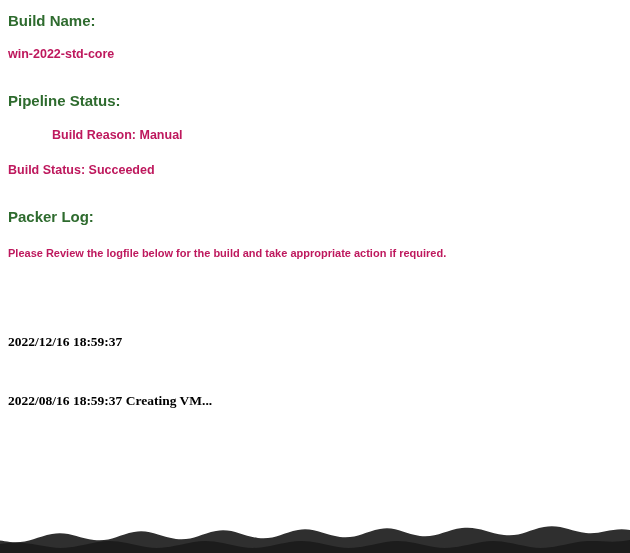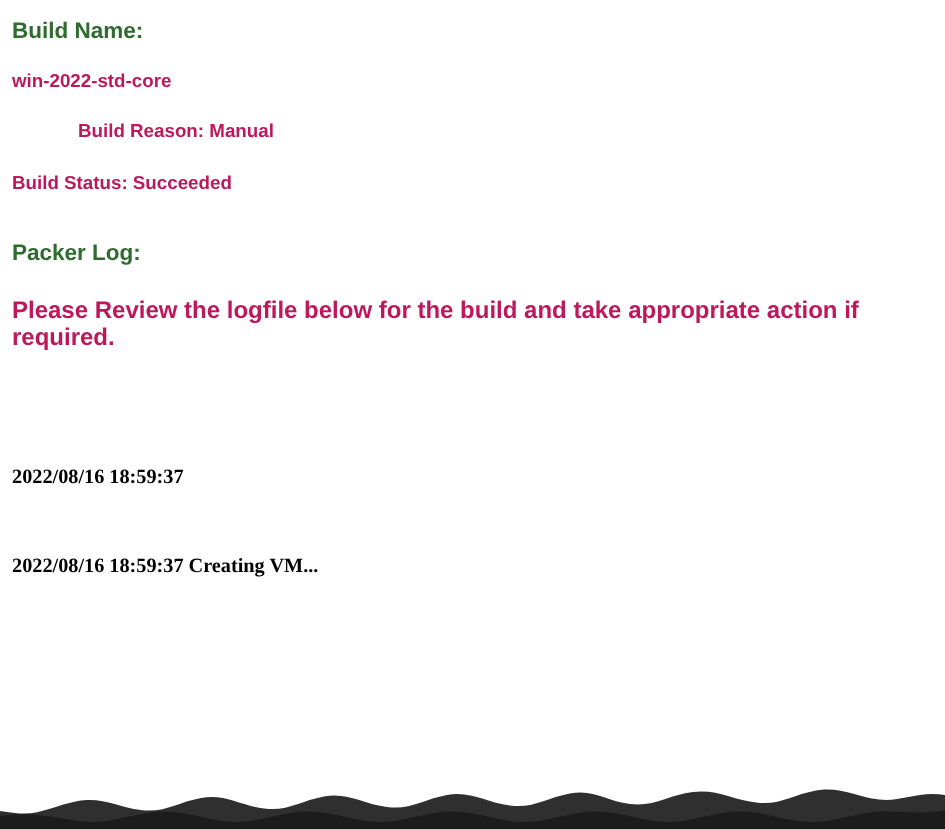--- a/index.html
+++ b/index.html
@@ -34,21 +34,21 @@
 
   .body-line {
     font-size: 12.5px;
     font-weight: bold;
     color: #be185d;
     margin: 0;
   }
   .build-value { margin-top: 18px; }
   .build-reason { margin-top: 19px; padding-left: 44px; }
   .build-status { margin-top: 21px; }
-  .review-note { margin-top: 22px; font-size: 16px; font-weight: bold; }
+  .review-note { margin-top: 22px; font-size: 11px; font-weight: bold; }
 
   .log-block {
     margin-top: 34px;
     font-family: "Liberation Serif", serif;
     font-size: 13.5px;
     font-weight: bold;
     line-height: 19.6px;
     color: #000;
     white-space: pre-wrap;
     word-break: break-word;
@@ -69,31 +69,32 @@
 </style>
 </head>
 <body>
 
 <div class="page">
 
   <h2 class="section-heading h-build-name">Build Name:</h2>
 
   <p class="body-line build-value">win-2022-std-core</p>
 
+  <h2 class="section-heading h-pipeline">Pipeline Status:</h2>
 
   <p class="body-line build-reason">Build Reason: Manual</p>
 
   <p class="body-line build-status">Build Status: Succeeded</p>
 
   <h2 class="section-heading h-packer">Packer Log:</h2>
 
   <p class="body-line review-note">Please Review the logfile below for the build and take appropriate action if required.</p>
 
   <div class="log-block">
-    <span class="log-line">2022/08/16 18:59:37 </span>
+    <span class="log-line">2022/12/16 18:59:37 </span>
     <span class="log-line">2022/08/16 18:59:37 Creating VM...</span>
     
     
     
     
     
     
     
     
   </div>

